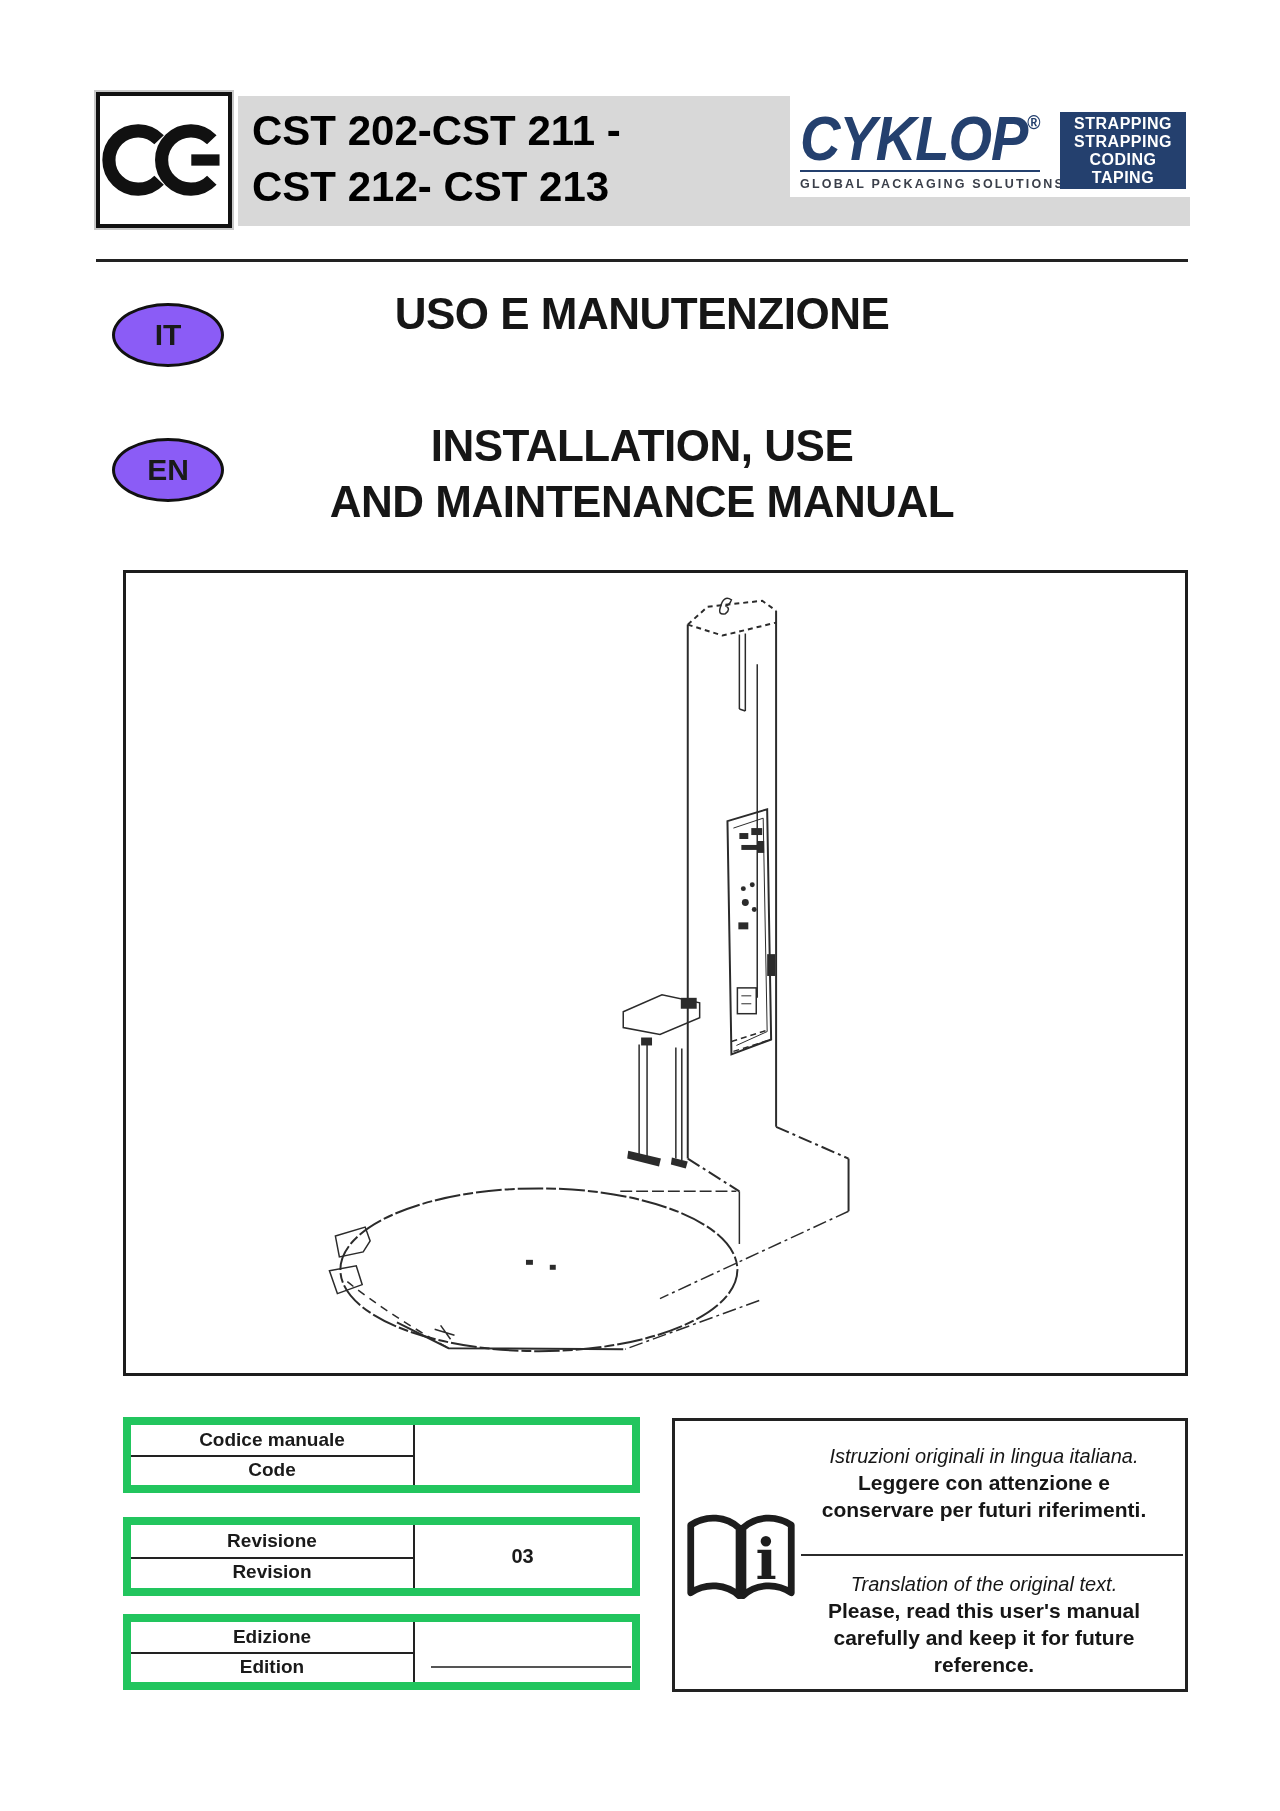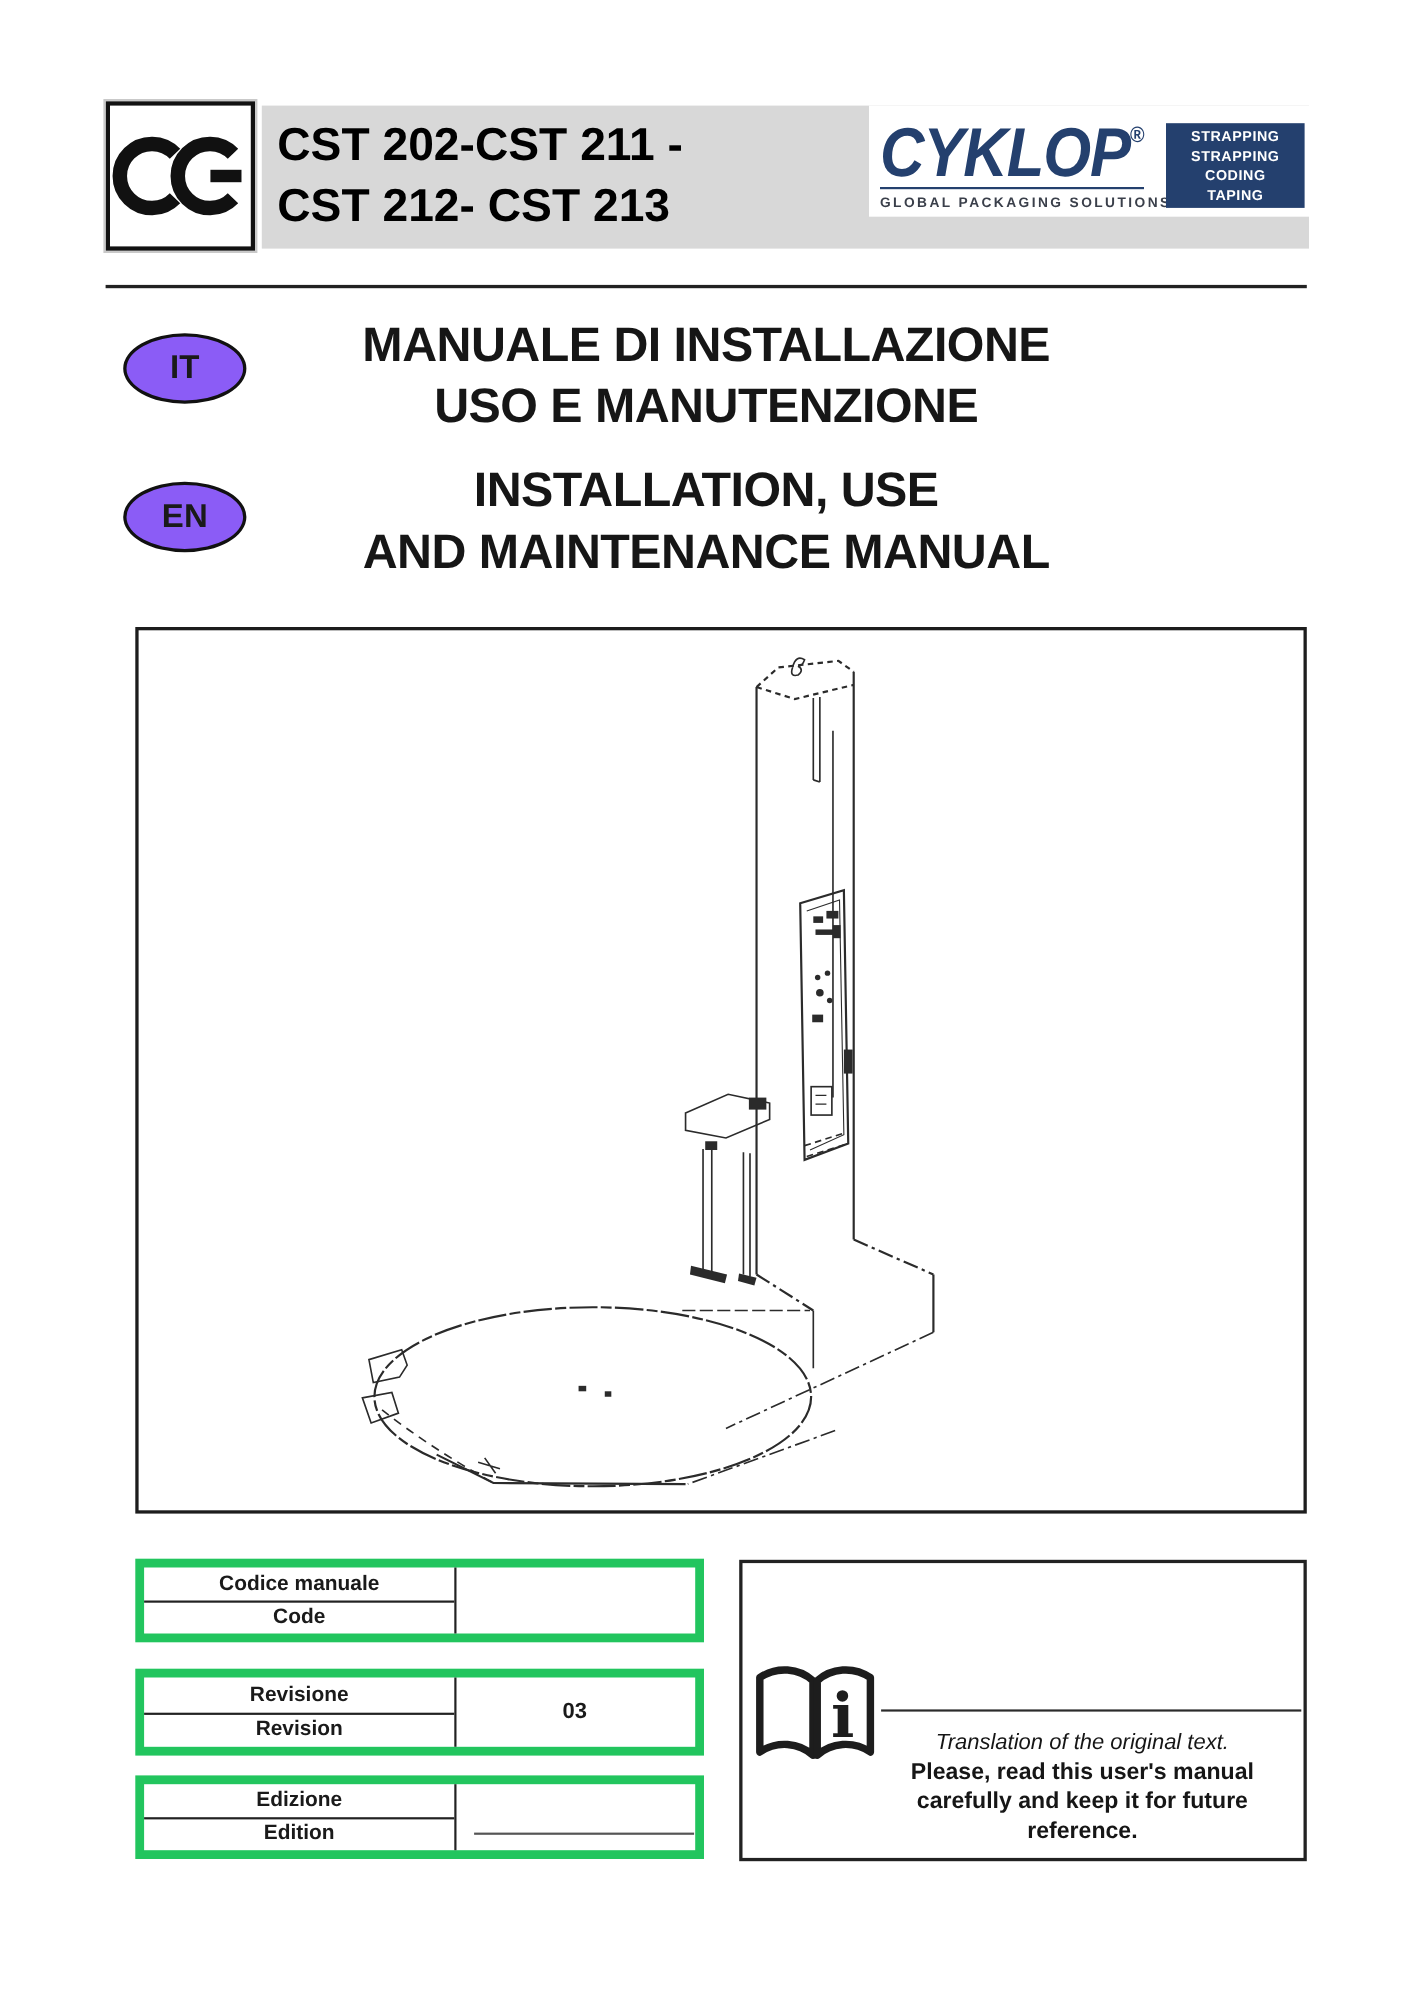--- a/index.html
+++ b/index.html
@@ -42,21 +42,21 @@
   }
   .logo-tagline{
     position:absolute;left:10px;top:81px;width:250px;
     font-size:12.5px;font-weight:700;letter-spacing:2.2px;color:#3a3f4a;white-space:nowrap;
   }
   .service-box{
     position:absolute;left:270px;top:16px;width:126px;height:77px;
     background:#24406e;color:#ffffff;text-align:center;
     display:flex;flex-direction:column;justify-content:center;
   }
-  .service-box div{font-size:13px;font-weight:700;line-height:18px;letter-spacing:0.5px;}
+  .service-box div{font-size:16px;font-weight:700;line-height:18px;letter-spacing:0.5px;}
   .top-rule{
     position:absolute;left:96px;top:259px;width:1092px;height:3px;background:#222;
   }
   
   .lang-oval{
     position:absolute;left:112px;width:112px;height:64px;
     border:3px solid #111;border-radius:50%;
     display:flex;align-items:center;justify-content:center;
     font-size:30px;font-weight:700;box-sizing:border-box;background:#8b5cf6;
   }
@@ -155,21 +155,20 @@
   <div class="top-rule"></div>
 
   <div class="lang-oval oval-it">
     <span>IT</span>
   </div>
   <div class="lang-oval oval-en">
     <span>EN</span>
   </div>
 
   <div class="title-block title-it">
-    <div>MANUALE DI INSTALLAZIONE</div>
     <div>USO E MANUTENZIONE</div>
   </div>
   <div class="title-block title-en">
     <div>INSTALLATION, USE</div>
     <div>AND MAINTENANCE MANUAL</div>
   </div>
 
   <div class="figure-frame">
     <svg width="1059" height="800" viewBox="0 0 1065 806">
       <g stroke="#2b2b2b" fill="none" stroke-width="2">
@@ -258,20 +257,25 @@
 
   <div class="notice-box">
     <svg class="book-icon" viewBox="0 0 120 100">
       <g stroke="#1d1d1d" stroke-width="7" fill="#fff" stroke-linejoin="round">
         <path d="M8,17 C24,6 45,8 58,20 L58,90 C45,78 24,76 8,87 Z"></path>
         <path d="M112,17 C96,6 75,8 62,20 L62,90 C75,78 96,76 112,87 Z"></path>
       </g>
       <text x="86" y="73" text-anchor="middle" font-family="DejaVu Serif, serif" font-size="58" font-weight="bold" fill="#1d1d1d">i</text>
     </svg>
     <div class="notice-divider"></div>
+    <div class="notice-col nb1">
+      <div class="notice-intro">Istruzioni originali in lingua italiana.</div>
+      <div class="notice-bold">Leggere con attenzione e</div>
+      <div class="notice-bold">conservare per futuri riferimenti.</div>
+    </div>
     <div class="notice-col nb2">
       <div class="notice-intro">Translation of the original text.</div>
       <div class="notice-bold">Please, read this user's manual</div>
       <div class="notice-bold">carefully and keep it for future</div>
       <div class="notice-bold">reference.</div>
     </div>
   </div>
 
 </div>
 

